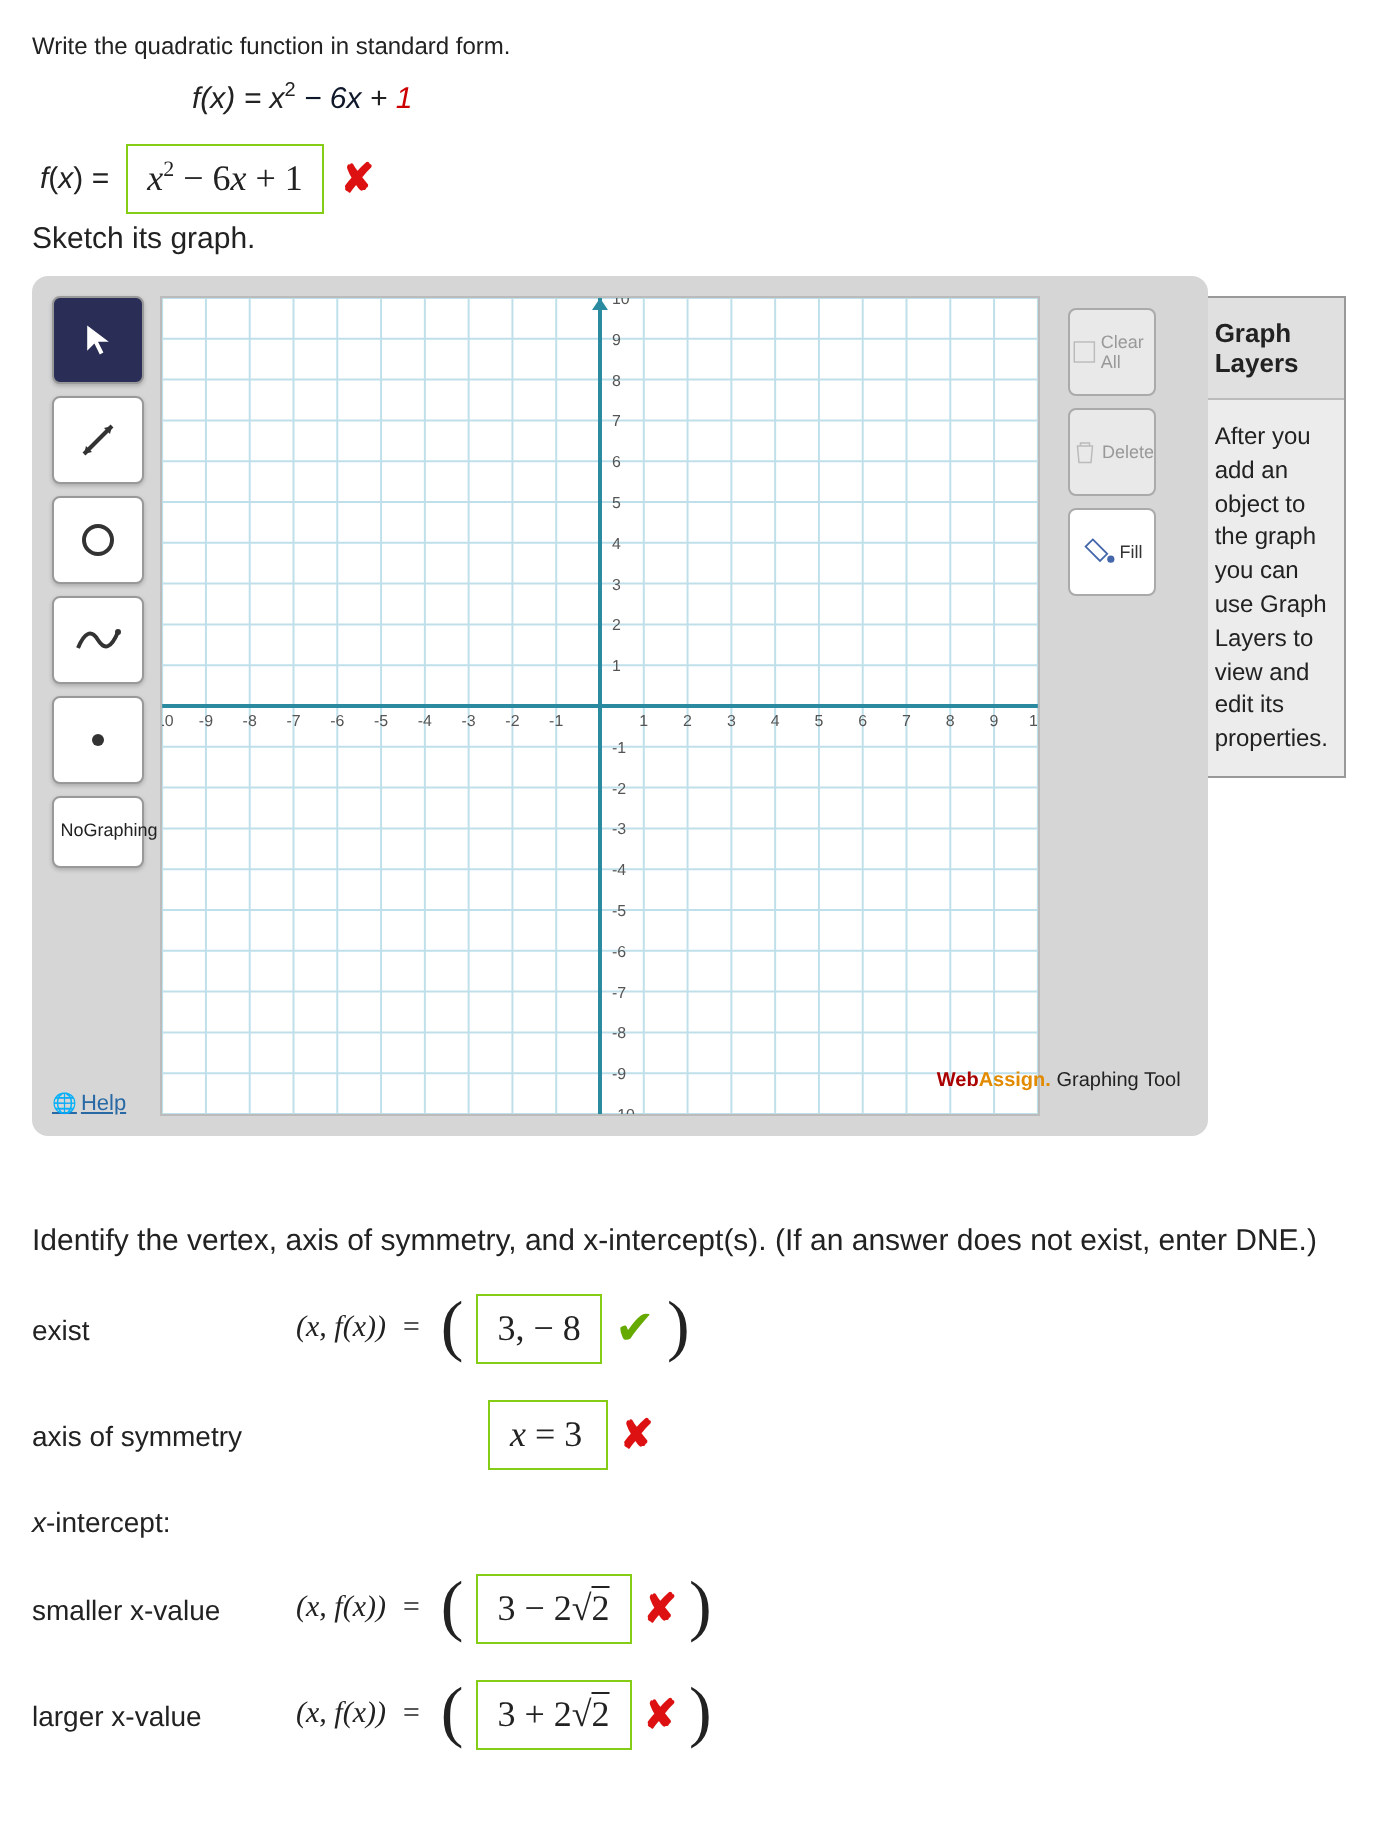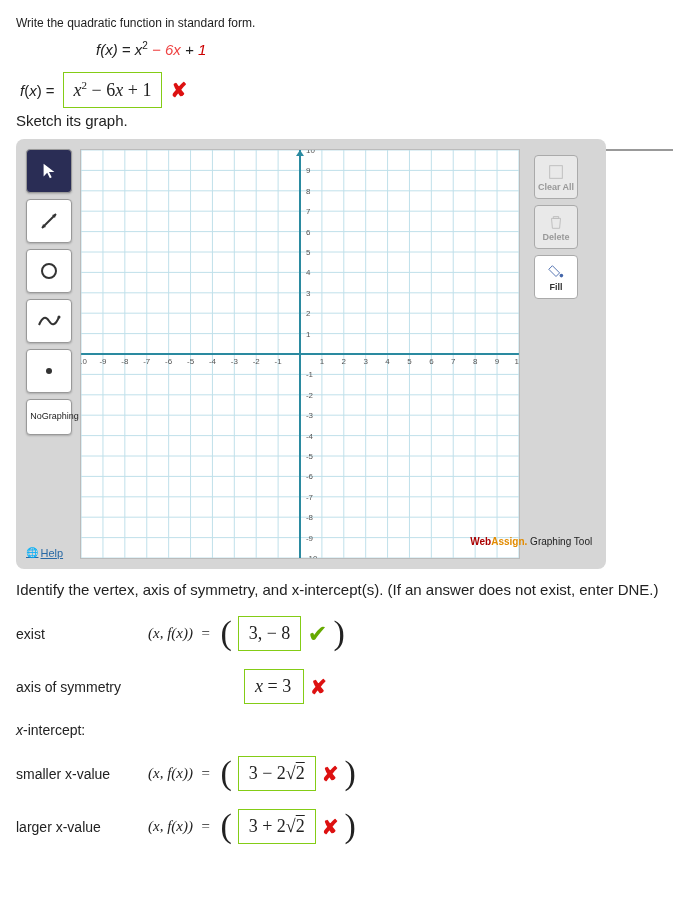--- a/index.html
+++ b/index.html
@@ -8,21 +8,21 @@
     padding: 16px;
     font-family: Arial, Helvetica, sans-serif;
     font-size: 14px;
     color: #222;
     width: 689px;
   }
   .prompt { font-size: 12px; margin-bottom: 10px; }
   .function-display { margin: 8px 0 14px 80px; font-size: 15px; font-style: italic; }
   .function-display sup { font-size: 10px; font-style: normal; }
   .red { color: #c00; }
-  .teal { color: #ef4444; }
+  .teal { color: #0f172a; }
   .answer-row { display: flex; align-items: center; gap: 8px; }
   .prefix { font-size: 15px; margin-left: 4px; }
   .answer-box {
     border: 1px solid #84cc16;
     padding: 6px 10px;
     font-family: 'Times New Roman', serif;
     font-size: 18px;
     min-width: 60px;
     display: inline-block;
   }
@@ -45,51 +45,51 @@
     width: 46px; height: 44px;
     background: #fff;
     border: 1px solid #999;
     border-radius: 4px;
     display: flex; align-items: center; justify-content: center;
     box-shadow: 0 1px 2px rgba(0,0,0,.2);
     font-size: 16px;
   }
   .tool-btn.selected { background: #2a2d55; color: #fff; }
   .tool-btn.nosol { font-size: 9px; text-align: center; line-height: 1.1; height: 36px; padding-left: 11px; }
-  .help-link { margin-top: auto; font-size: 11px; color: #2869a5; text-decoration: underline; cursor: pointer; display:flex; align-items:flex-start; gap:2px;}
+  .help-link { margin-top: auto; font-size: 11px; color: #2869a5; text-decoration: underline; cursor: pointer; display:flex; align-items:flex-end; gap:2px;}
   .help-link::before { content:"🌐"; font-size:10px; }
 
   .canvas-area {
     background: #fff;
     width: 440px; height: 410px;
     position: relative;
     border: 1px solid #bbb;
   }
   .grid-svg { width: 100%; height: 100%; display: block; }
 
   .right-tools { display: flex; flex-direction: column; gap: 6px; width: 56px; padding: 6px; }
-  .rt-btn { width: 44px; height: 44px; border: 1px solid #aaa; background: #e9e9e9; border-radius: 4px; display:flex; flex-direction:column; align-items:center; justify-content:center; font-size:9px; color:#999; gap:1px;font-weight:bold;}
+  .rt-btn { width: 44px; height: 44px; border: 1px solid #aaa; background: #e9e9e9; border-radius: 4px; display:flex; flex-direction:row; align-items:center; justify-content:center; font-size:9px; color:#999; gap:1px;}
   .rt-btn.enabled { color:#333; background:#fff; }
   .rt-btn svg { width:18px; height:18px; }
   .footer-label { position: absolute; bottom: 22px; right: 14px; font-size: 10px; }
   .footer-label b { color: #a00; }
   .footer-label .orange { color:#e28b00; font-weight:bold; }
 
   .layers-panel {
     border: 1px solid #999;
     background: #ececec;
     margin-left: -6px;
     margin-top: 10px;
     width: 75px;
     font-size: 12px;
   }
   .layers-panel .hdr { background: #e0e0e0; border-bottom: 1px solid #bbb; padding: 10px 8px; font-weight: bold; font-size: 13px; }
   .layers-panel .body { padding: 10px 8px; font-size: 12px; line-height: 1.4; }
 
-  .identify { margin-top: 12px; font-size: 15px; }
+  .identify { margin-top: 44px; font-size: 15px; }
   .field-row { display: flex; align-items: center; margin: 18px 0; gap: 6px; }
   .field-label { min-width: 126px; font-size: 14px; }
   .paren { font-family: 'Times New Roman', serif; font-size: 34px; line-height:0.6; }
   .prefix-math { font-family: 'Times New Roman', serif; font-size: 15px; font-style: italic; }
   .section-label { font-size: 14px; margin: 16px 0 4px 0; }
 </style>
 </head>
 <body>
 
 <div class="prompt">Write the quadratic function in standard form.</div>
@@ -259,20 +259,22 @@
         <span>Fill</span>
       </div>
     </div>
 
     <div class="footer-label">
       <b>Web</b><span class="orange">Assign.</span> <span>Graphing Tool</span>
     </div>
   </div>
 
   <div class="layers-panel">
+    <div class="hdr">Graph Layers</div>
+    <div class="body">After you add an object to the graph you can use Graph Layers to view and edit its properties.</div>
   </div>
 </div>
 
 <div class="identify">
   <span>Identify the vertex, axis of symmetry, and x-intercept(s). (If an answer does not exist, enter DNE.)</span>
 </div>
 
 <div class="field-row">
   <div class="field-label">exist</div>
   <span class="prefix-math">(<i>x</i>, <i>f</i>(<i>x</i>))&nbsp;&nbsp;=&nbsp;</span>

